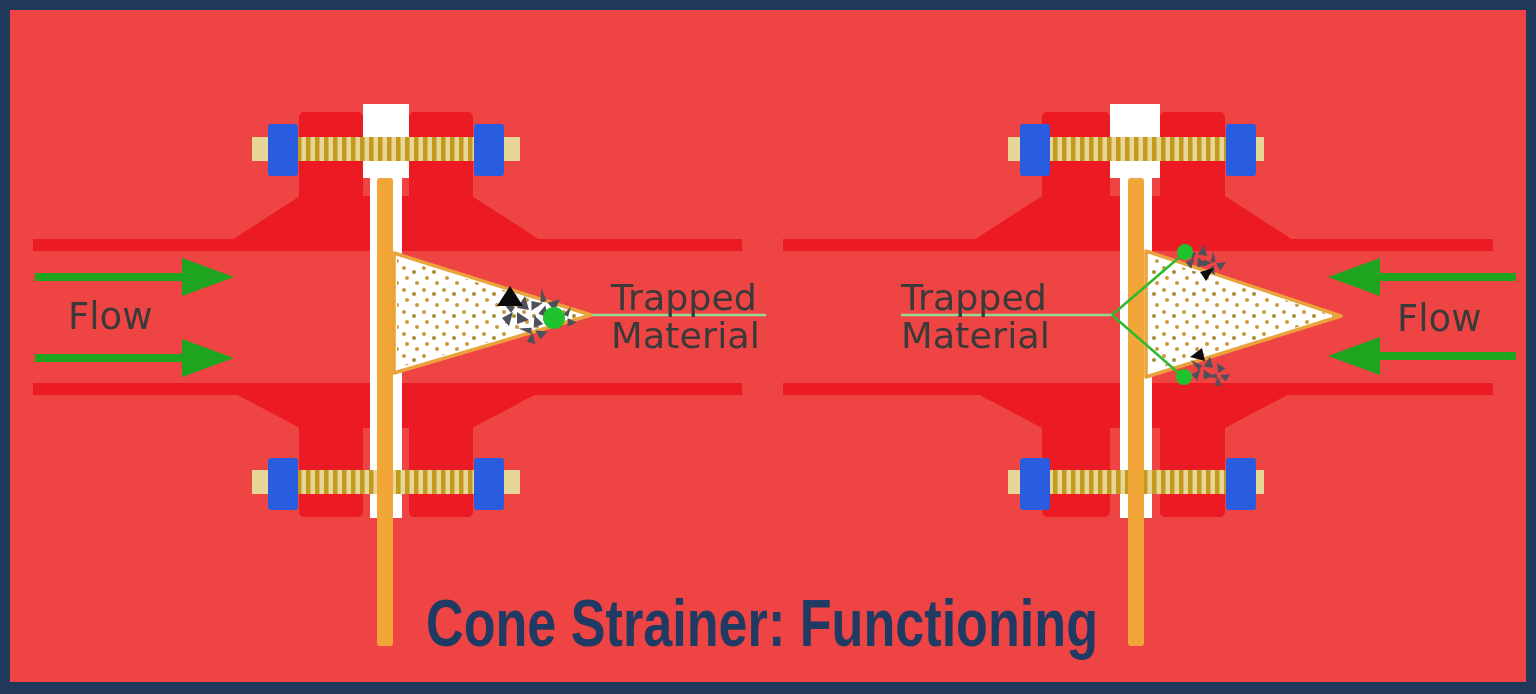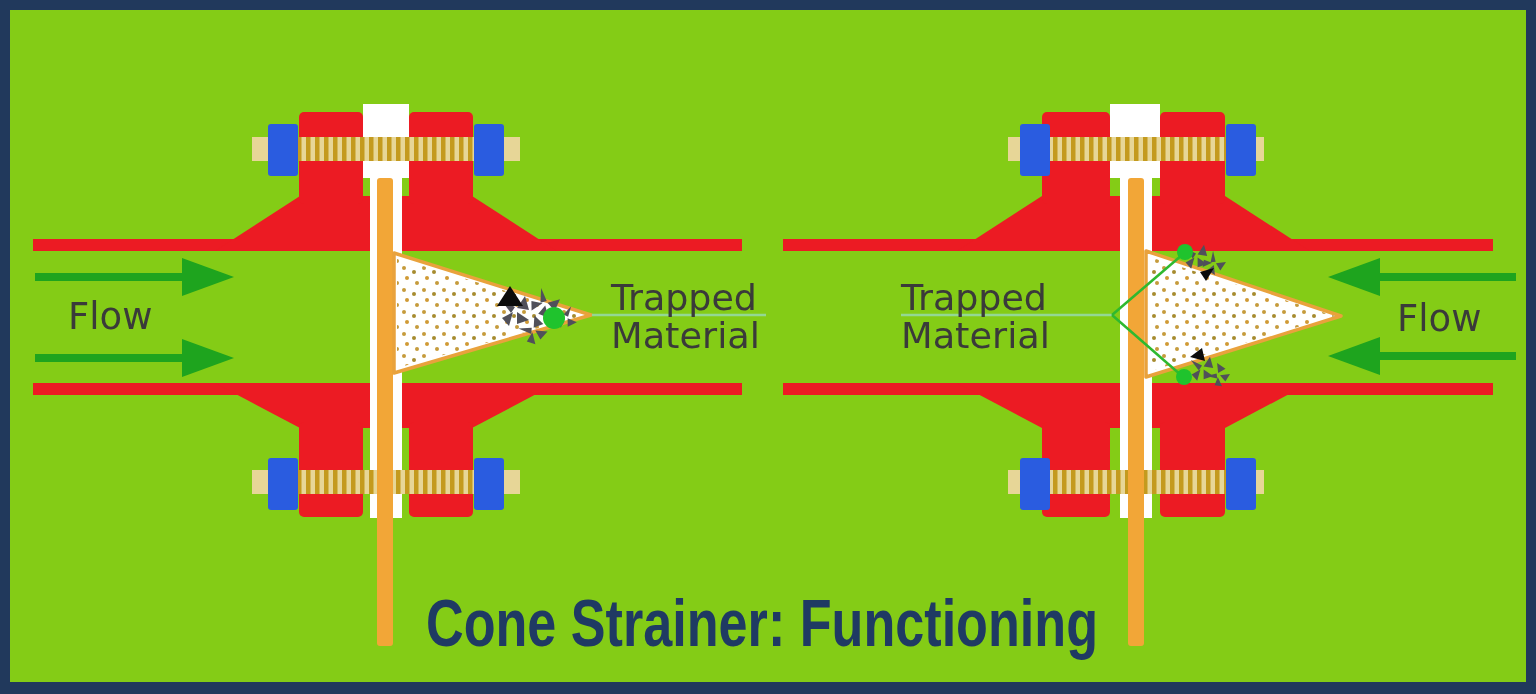--- a/index.html
+++ b/index.html
@@ -1,16 +1,16 @@
 <!DOCTYPE html>
 <html style="--border_navy: #21395C; --pipe_red: #EC1B23; --nut_blue: #2A5CE0; --stud_light: #E7D697; --stud_dark: #C49A1E; --rod_orange: #F2A637; --cone_orange: #E9A23C; --cone_dot_tan: #C59B3C; --cone_dot_olive: #A68B2F; --cone_dot_orange: #D09A35; --flow_green: #1EA41E; --marker_green: #1FC32D; --pointer_green: #93D893; --fork_green: #2FB92F; --label_gray: #3A3A3A; --title_navy: #1F3A63; --debris_gray: #50505A;"><head>
 <meta charset="utf-8">
 <style>
   html,body{margin:0;padding:0;background:#ffffff;}
-  .page{width:1536px;height:694px;position:relative;background:#84cc16;overflow:hidden;}
+  .page{width:1536px;height:694px;position:relative;background:#ef4444;overflow:hidden;}
   svg{display:block;}
   .f-white{fill:#ffffff;}
   .f-red{fill:var(--pipe_red);}
   .f-blue{fill:var(--nut_blue);}
   .f-stud{fill:var(--stud_light);}
   .f-rod{fill:var(--rod_orange);}
   .f-green{fill:var(--flow_green);}
   .f-marker{fill:var(--marker_green);}
   .f-debris{fill:var(--debris_gray);}
   .f-black{fill:#0b0b0b;}

